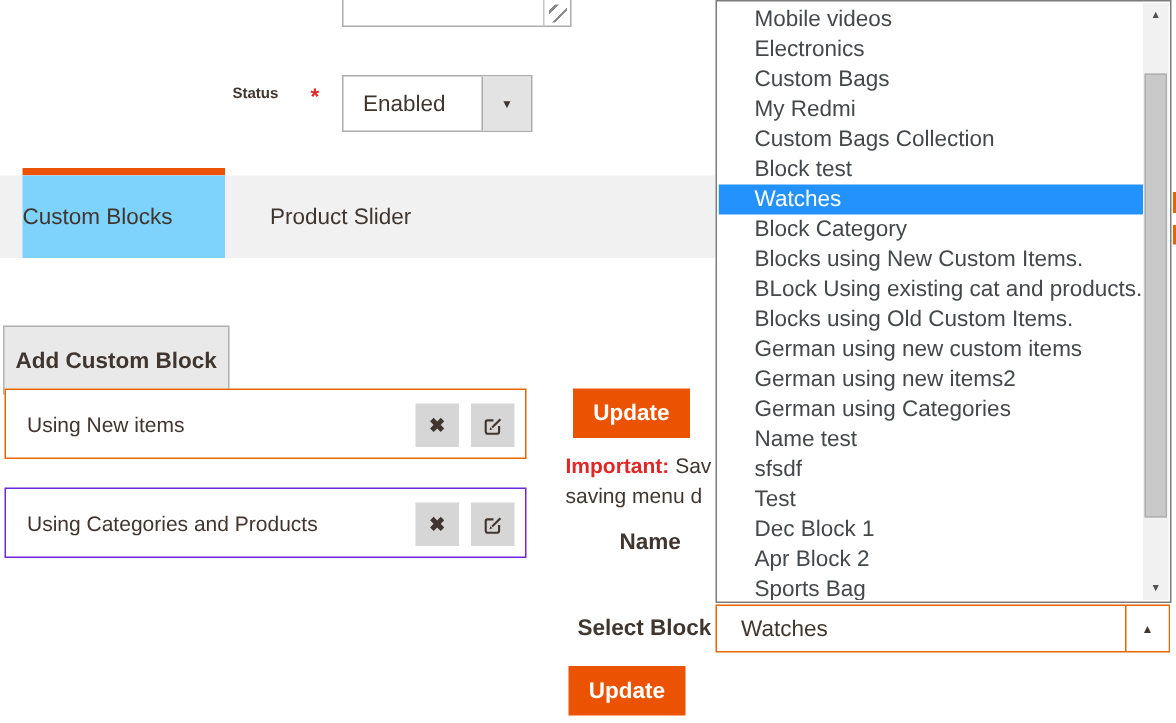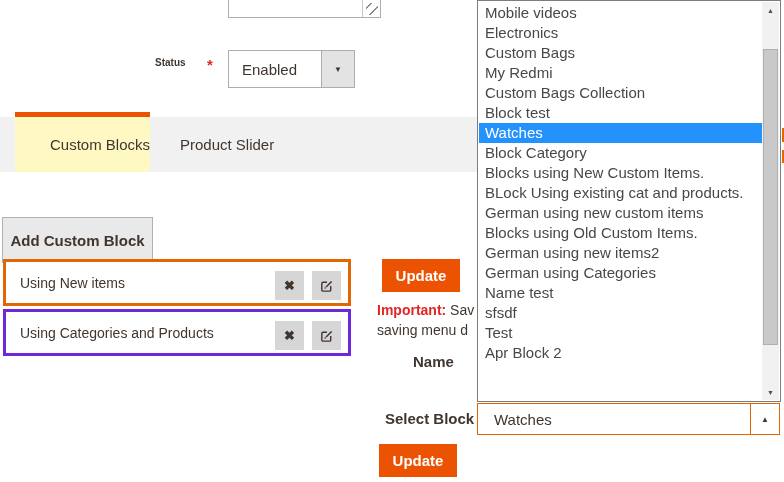--- a/index.html
+++ b/index.html
@@ -20,36 +20,36 @@
   .status-select{ left:228px; top:50px; width:127px; height:38px; border:1px solid #adadad; }
   .select-value{ flex:1; font-size:15px; display:flex; align-items:center; padding-left:13px;
     white-space:nowrap; overflow:hidden; }
   .arrow-box{ width:33px; border-left:1px solid #adadad; background:#e3e3e3; display:flex;
     align-items:center; justify-content:center; font-size:8px; color:#41362f; }
 
   
   .tab-accent{ position:absolute; left:15px; top:112px; width:135px; height:5px; background:#eb5202; }
   .tab-strip{ position:absolute; left:0; top:117px; width:477px; height:55px; background:#f1f1f1; }
   .tab{ position:absolute; top:117px; height:55px; display:flex; align-items:center; font-size:15px; }
-  .tab-active{ left:15px; width:135px; background:#fef9c3; justify-content:flex-end; }
+  .tab-active{ left:15px; width:135px; background:#7dd3fc; justify-content:flex-start; }
   .tab-inactive{ left:180px; width:120px; }
 
   
   .btn-secondary{ position:absolute; background:#e9e9e9; border:1px solid #b2b2b2; color:#41362f;
     font-family:"Liberation Sans",sans-serif; font-size:15px; font-weight:700; cursor:pointer; }
   .add-btn{ left:2px; top:217px; width:151px; height:46px; }
   .btn-primary{ position:absolute; background:#eb5202; border:none; color:#fff;
     font-family:"Liberation Sans",sans-serif; font-size:15px; font-weight:700; cursor:pointer; }
   .update-top{ left:382px; top:259px; width:78px; height:33px; }
   .update-bottom{ left:379px; top:444px; width:78px; height:33px; }
 
   
   .block-items{ position:absolute; left:3px; top:259px; width:348px; }
   .block-item{ position:relative; width:348px; height:47px; background:#fff;
-    border:3px solid #6d28d9; margin-bottom:3px; }
+    border:1px solid #6d28d9; margin-bottom:19px; }
   .block-item.selected{ border-color:#e26703; }
   .item-label{ position:absolute; left:14px; top:0; height:100%; display:flex; align-items:center;
     font-size:14px; color:#41362f; }
   .icon-btn{ position:absolute; top:9px; width:29px; height:29px; background:#d6d6d6; border:none;
     display:flex; align-items:center; justify-content:center; cursor:pointer; }
   .btn-del{ right:44px; font-size:13px; font-weight:700; color:#41362f; }
   .btn-edit{ right:7px; }
 
   
   .important-note{ position:absolute; left:377px; top:300px; width:100px; overflow:hidden;
@@ -61,21 +61,21 @@
   .name-label{ position:absolute; left:413px; top:353px; font-size:15px; font-weight:700; }
   .select-block-label{ position:absolute; left:385px; top:410px; font-size:15px; font-weight:700; }
   .block-select{ left:477px; top:403px; width:303px; height:32px; border:1px solid #e26703; }
   .block-select .select-value{ padding-left:16px; }
   .block-select .arrow-box{ width:29px; border-left:1px solid #e26703; background:#fff; color:#41362f; }
 
   
   .dropdown{ position:absolute; left:477px; top:0; width:304px; height:402px; background:#fff;
     border:1px solid #7c7c7c; z-index:10; }
   .options{ position:absolute; left:1px; top:2px; right:18px; bottom:1px; overflow:hidden; }
-  .option{ height:20px; line-height:20px; padding-left:6px; font-size:15px; color:#45484b;
+  .option{ height:20px; line-height:20px; padding-left:24px; font-size:15px; color:#45484b;
     white-space:nowrap; overflow:hidden; cursor:default; }
   .option.highlighted{ background:#2492fc; color:#fff; }
   .scrollbar{ position:absolute; top:1px; right:1px; bottom:1px; width:17px; background:#f1f1f1; }
   .sb-btn{ position:absolute; left:0; width:17px; height:16px; display:flex; align-items:center;
     justify-content:center; font-size:7px; color:#505050; }
   .sb-up{ top:0; } .sb-down{ bottom:0; }
   .sb-thumb{ position:absolute; left:1px; right:1px; top:47px; height:296px; background:#c9c9c9;
     border:1px solid #b0b0b0; }
 
   
@@ -161,28 +161,30 @@
         <div class="option">Mobile videos</div>
         <div class="option">Electronics</div>
         <div class="option">Custom Bags</div>
         <div class="option">My Redmi</div>
         <div class="option">Custom Bags Collection</div>
         <div class="option">Block test</div>
         <div class="option highlighted">Watches</div>
         <div class="option">Block Category</div>
         <div class="option">Blocks using New Custom Items.</div>
         <div class="option">BLock Using existing cat and products.</div>
+        <div class="option">Blocks using Old Custom Items.</div>
         <div class="option">German using new custom items</div>
-        <div class="option">Blocks using Old Custom Items.</div>
         <div class="option">German using new items2</div>
         <div class="option">German using Categories</div>
         <div class="option">Name test</div>
         <div class="option">sfsdf</div>
         <div class="option">Test</div>
+        <div class="option">Dec Block 1</div>
         <div class="option">Apr Block 2</div>
+        <div class="option">Sports Bag</div>
       </div>
     <div class="scrollbar">
       <div class="sb-btn sb-up">▲</div>
       <div class="sb-thumb"></div>
       <div class="sb-btn sb-down">▼</div>
     </div>
   </div>
 
   <div class="sliver sliver-1"></div>
   <div class="sliver sliver-2"></div>

